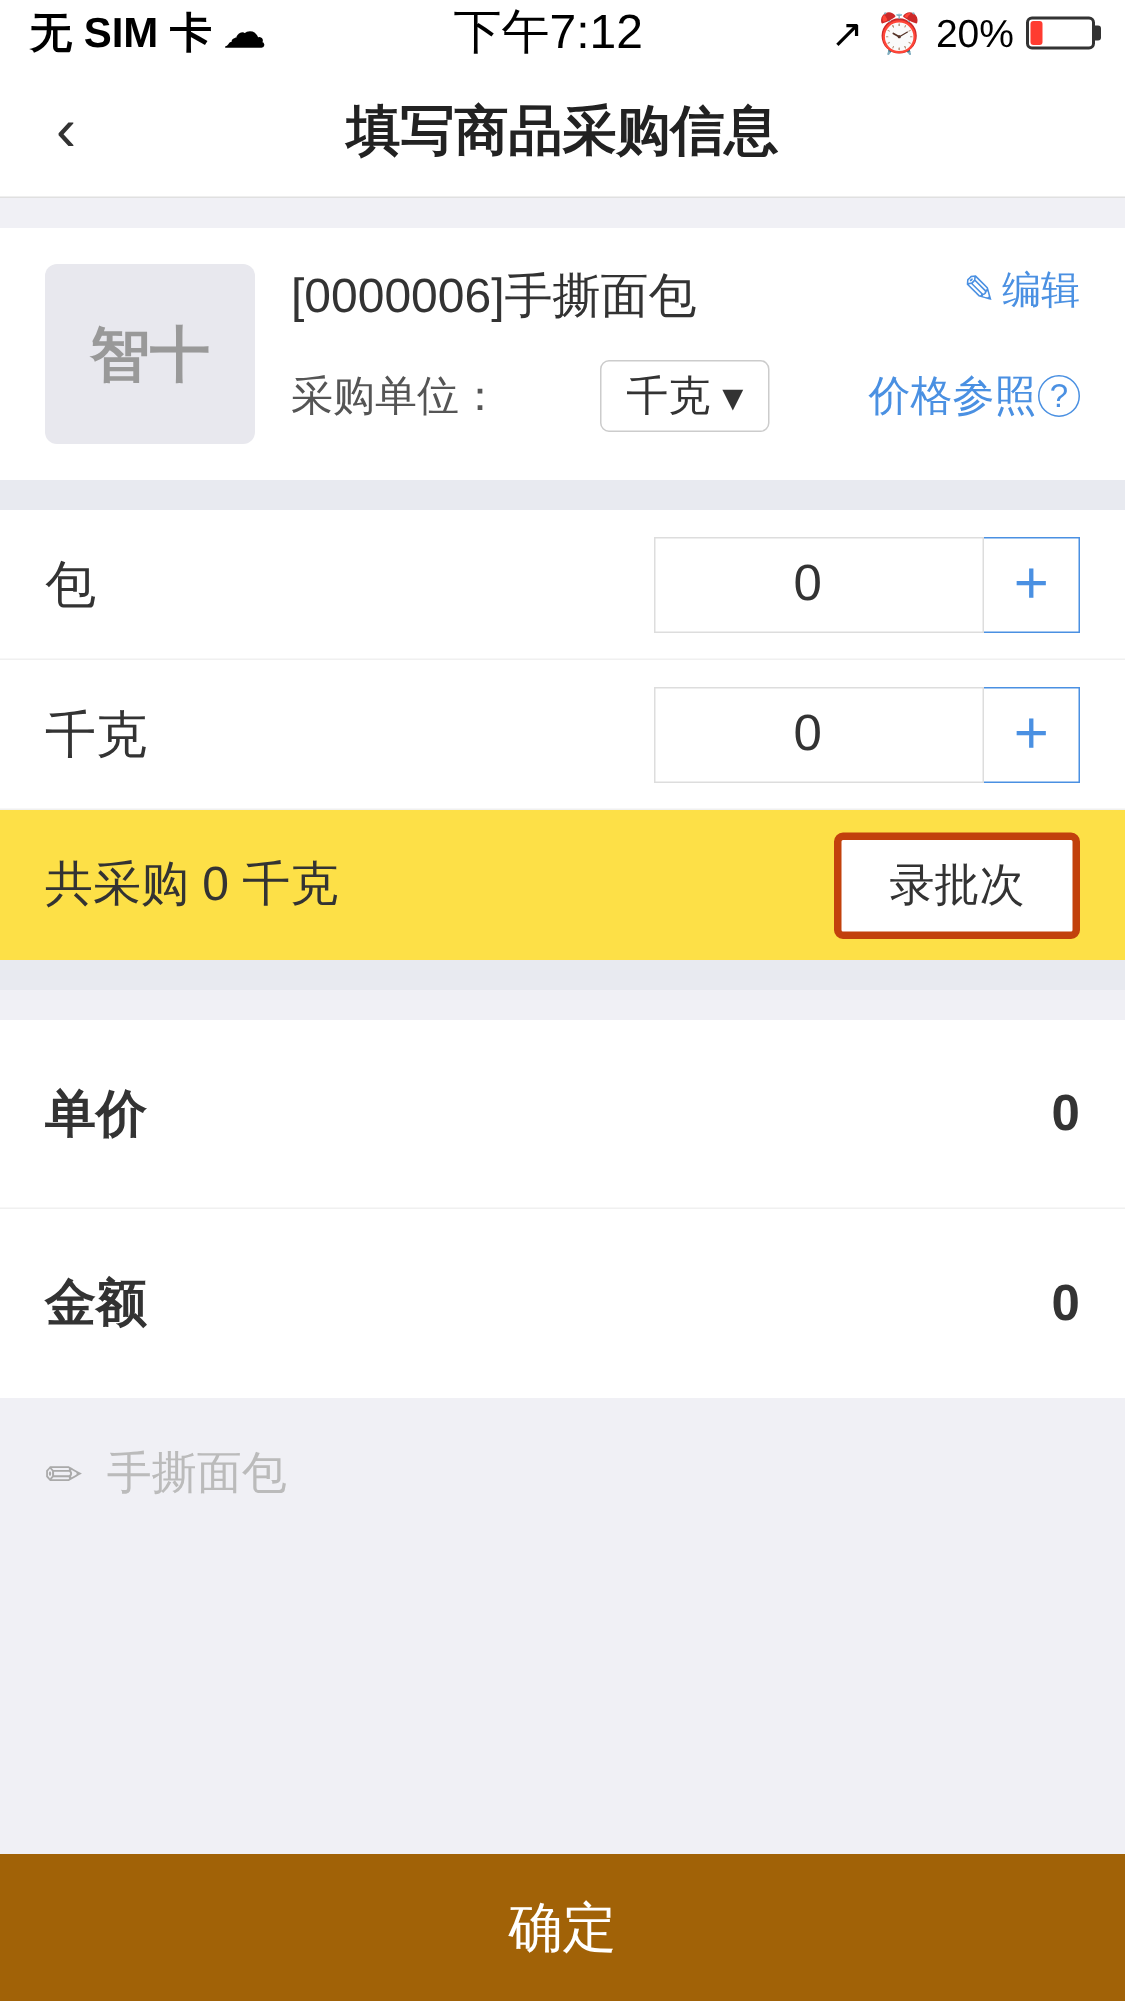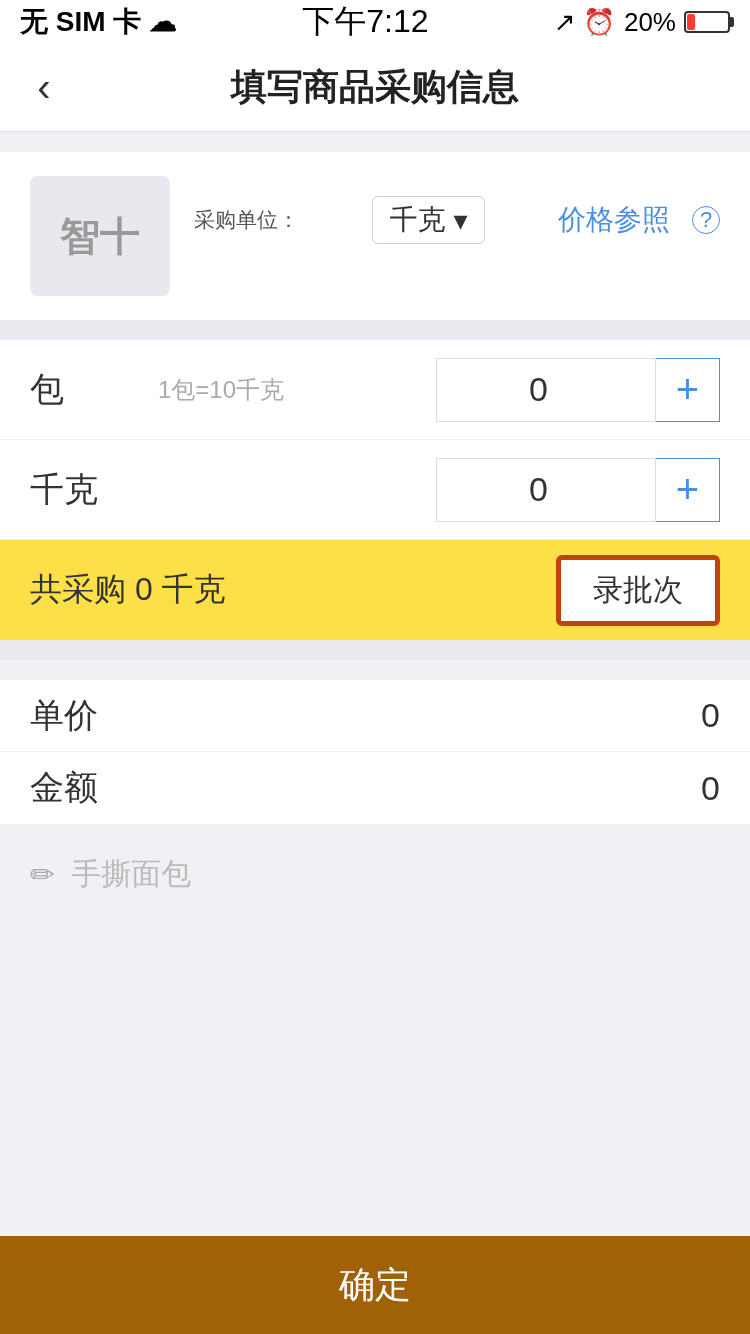--- a/index.html
+++ b/index.html
@@ -128,40 +128,40 @@
       display: flex;
       align-items: center;
       gap: 4px;
     }
     .unit-row {
       margin-top: 20px;
       display: flex;
       align-items: center;
       justify-content: space-between;
     }
-    .unit-label { font-size: 21px; color: #555; }
+    .unit-label { font-size: 28px; color: #555; }
     .unit-select {
       display: flex;
       align-items: center;
       border: 1px solid #ccc;
       border-radius: 6px;
       padding: 4px 16px;
       font-size: 28px;
       color: #333;
       gap: 8px;
       cursor: pointer;
       background: #fff;
     }
     .price-ref {
       font-size: 28px;
       color: #4a90e2;
       cursor: pointer;
       display: flex;
       align-items: center;
-      gap: 22px;
+      gap: 1px;
     }
 
     
     .section-divider {
       height: 20px;
       background: #e8eaf0;
     }
 
     
     .input-section {
@@ -240,22 +240,23 @@
     
     .price-section {
       background: #fff;
       margin-top: 20px;
     }
     .price-row {
       display: flex;
       align-items: center;
       justify-content: space-between;
       padding: 0 30px;
-      height: 72px;
+      height: 126px;
       border-bottom: 1px solid #f0f0f0;
+      font-weight: bold;
     }
     .price-row:last-child { border-bottom: none; }
     .price-label { font-size: 34px; color: #333; }
     .price-value { font-size: 34px; color: #333; }
 
     
     .remark-section {
       background: #f0f0f5;
       padding: 30px;
       display: flex;
@@ -313,41 +314,47 @@
 <div class="nav-bar">
   <div class="nav-back">‹</div>
   <div class="nav-title">填写商品采购信息</div>
 </div>
 
 <div class="product-card">
   <div class="product-img">
     <span class="product-img-inner">智十</span>
   </div>
   <div class="product-info">
+    <div class="product-name-row">
+      <span class="product-name">[0000006]手撕面包</span>
+      <span class="edit-btn">
+        <span>✎</span>
+        <span>编辑</span>
+      </span>
+    </div>
     <div class="unit-row">
       <span class="unit-label">采购单位：</span>
       <span class="unit-select">
         <span>千克</span>
         <span>▾</span>
       </span>
       <span class="price-ref">
         <span>价格参照</span>
         <span style="width:28px;height:28px;border:1.5px solid #4a90e2;border-radius:50%;display:inline-flex;align-items:center;justify-content:center;font-size:22px;">?</span>
       </span>
     </div>
   </div>
 </div>
 
 <div class="section-divider"></div>
 
 <div class="input-section">
 
   <div class="input-row">
     <span class="input-label">包</span>
-    <span class="input-sublabel">1包=10千克</span>
     <div class="input-right">
       <input class="qty-input" type="number" value="0" style="">
       <div class="plus-btn">+</div>
     </div>
   </div>
 
   <div class="input-row">
     <span class="input-label">千克</span>
     <div class="input-right">
       <input class="qty-input" type="number" value="0" style="">

